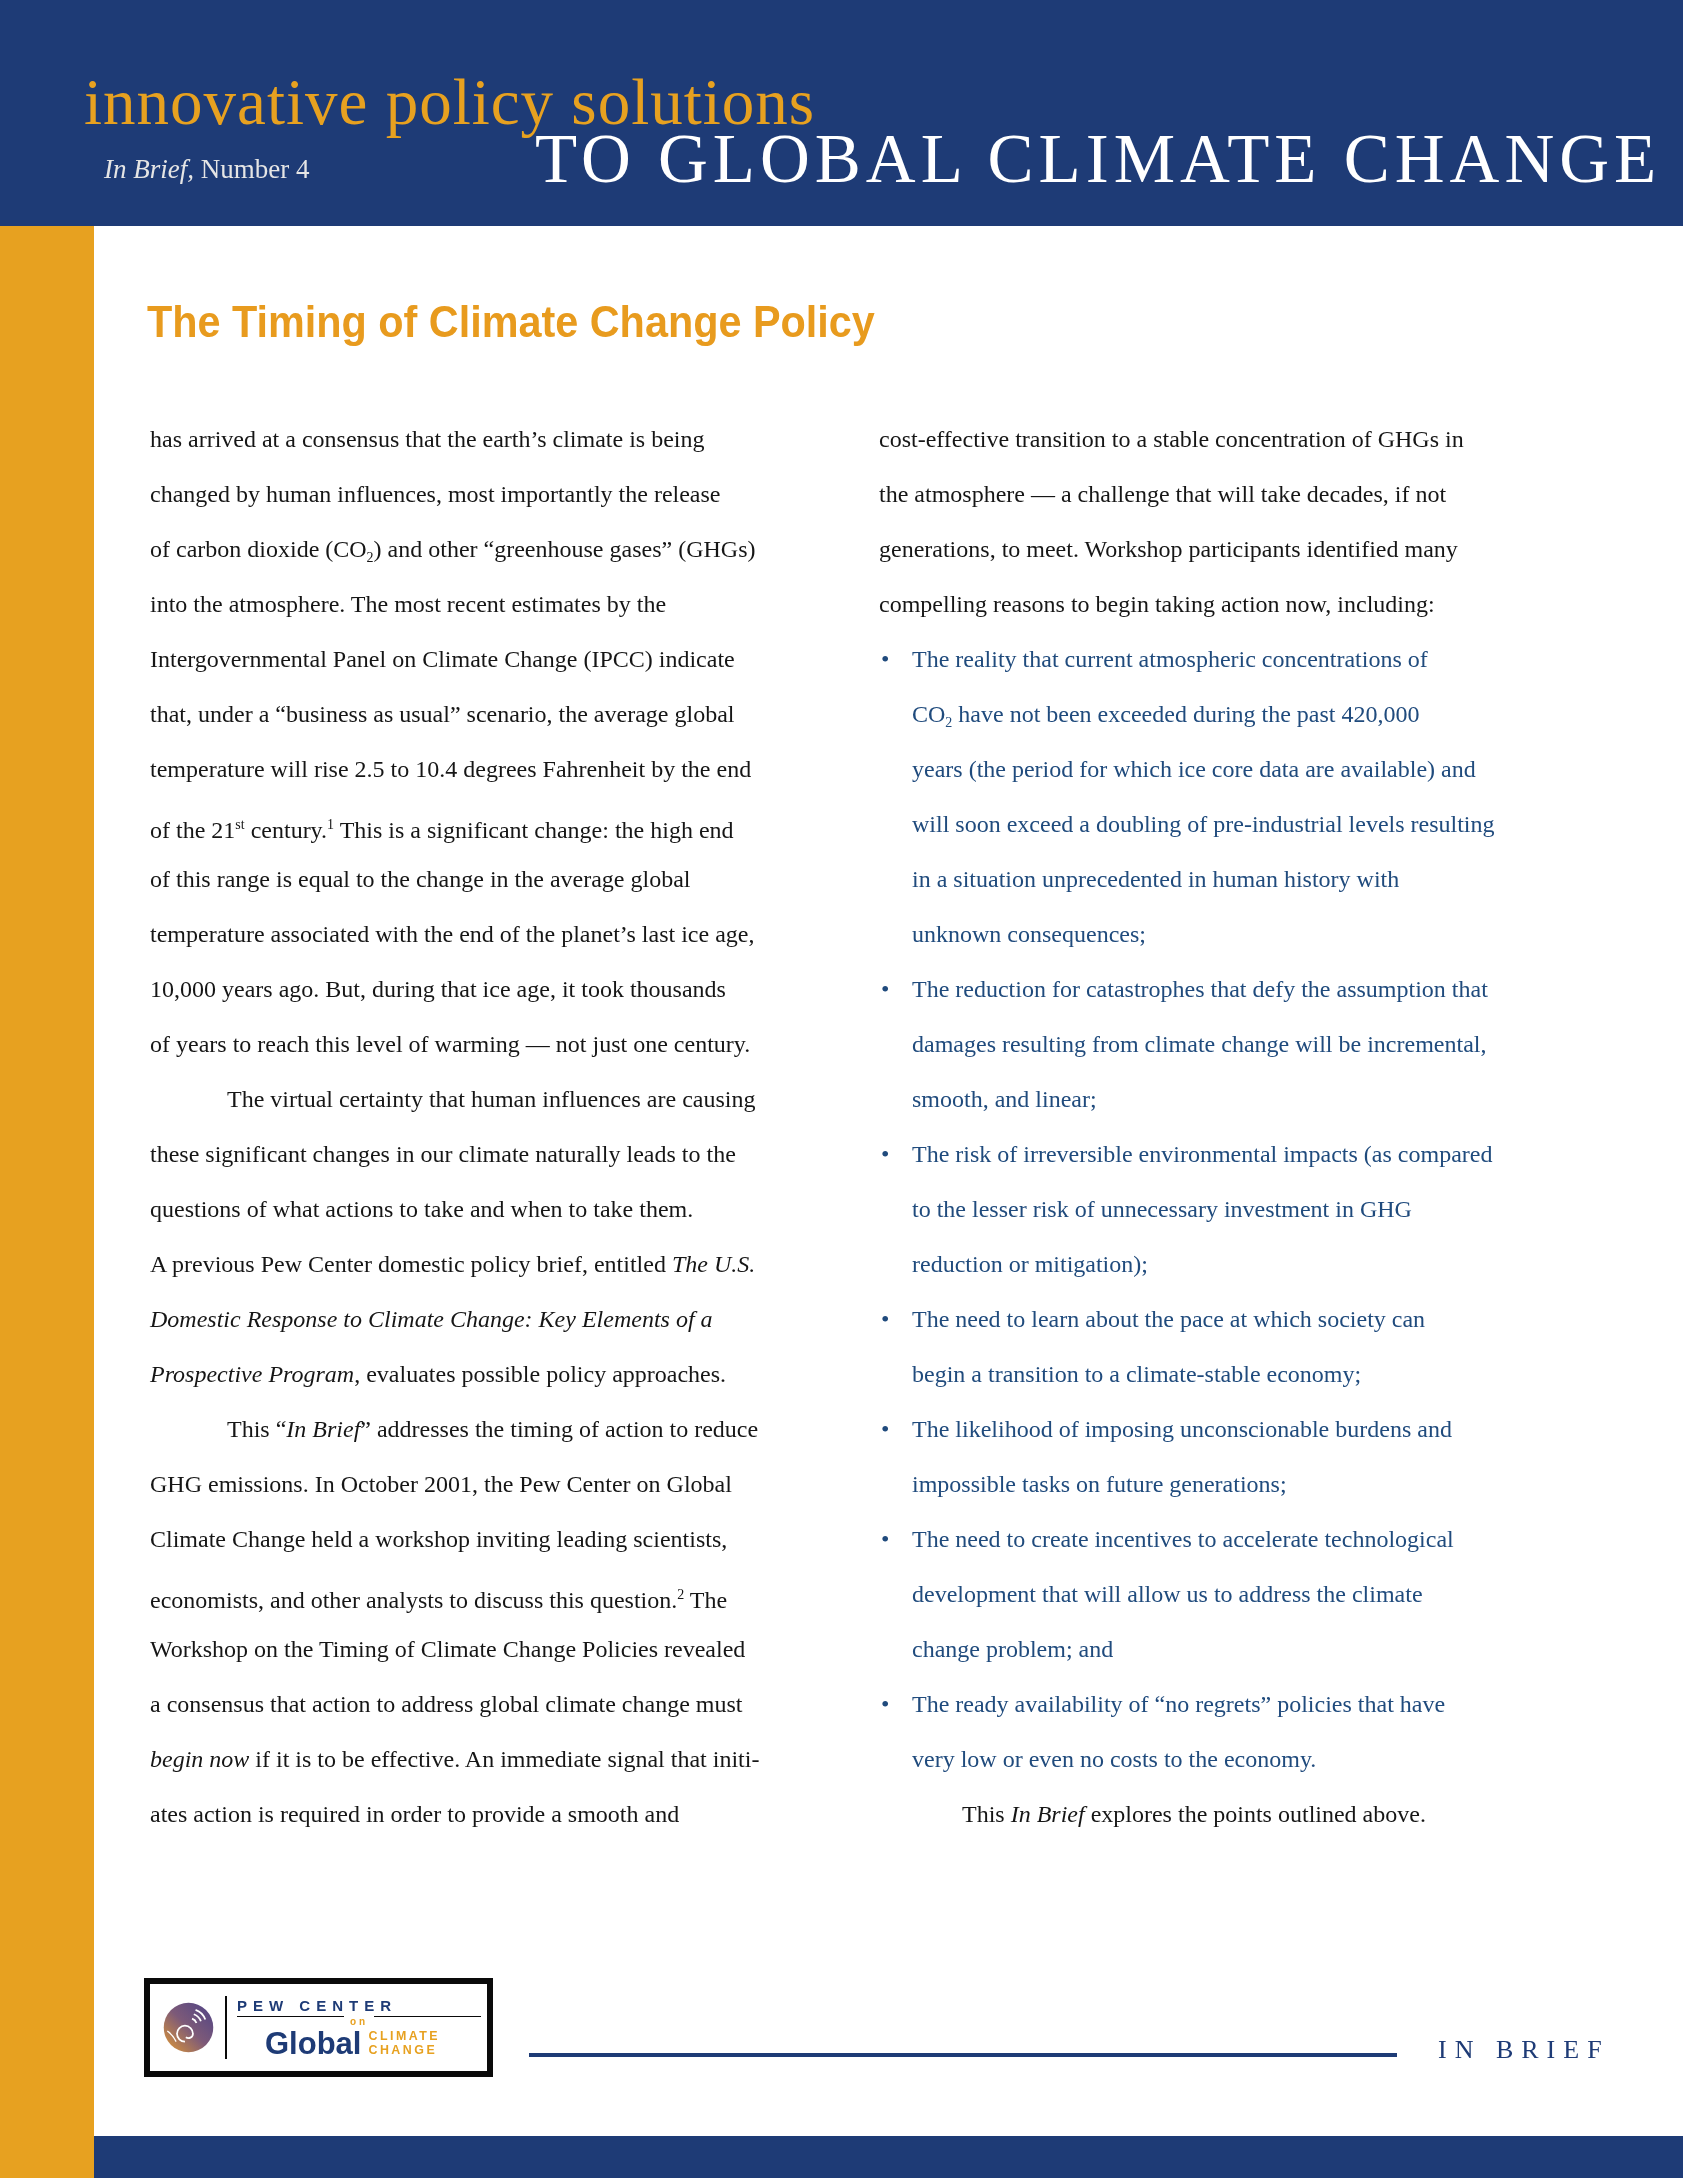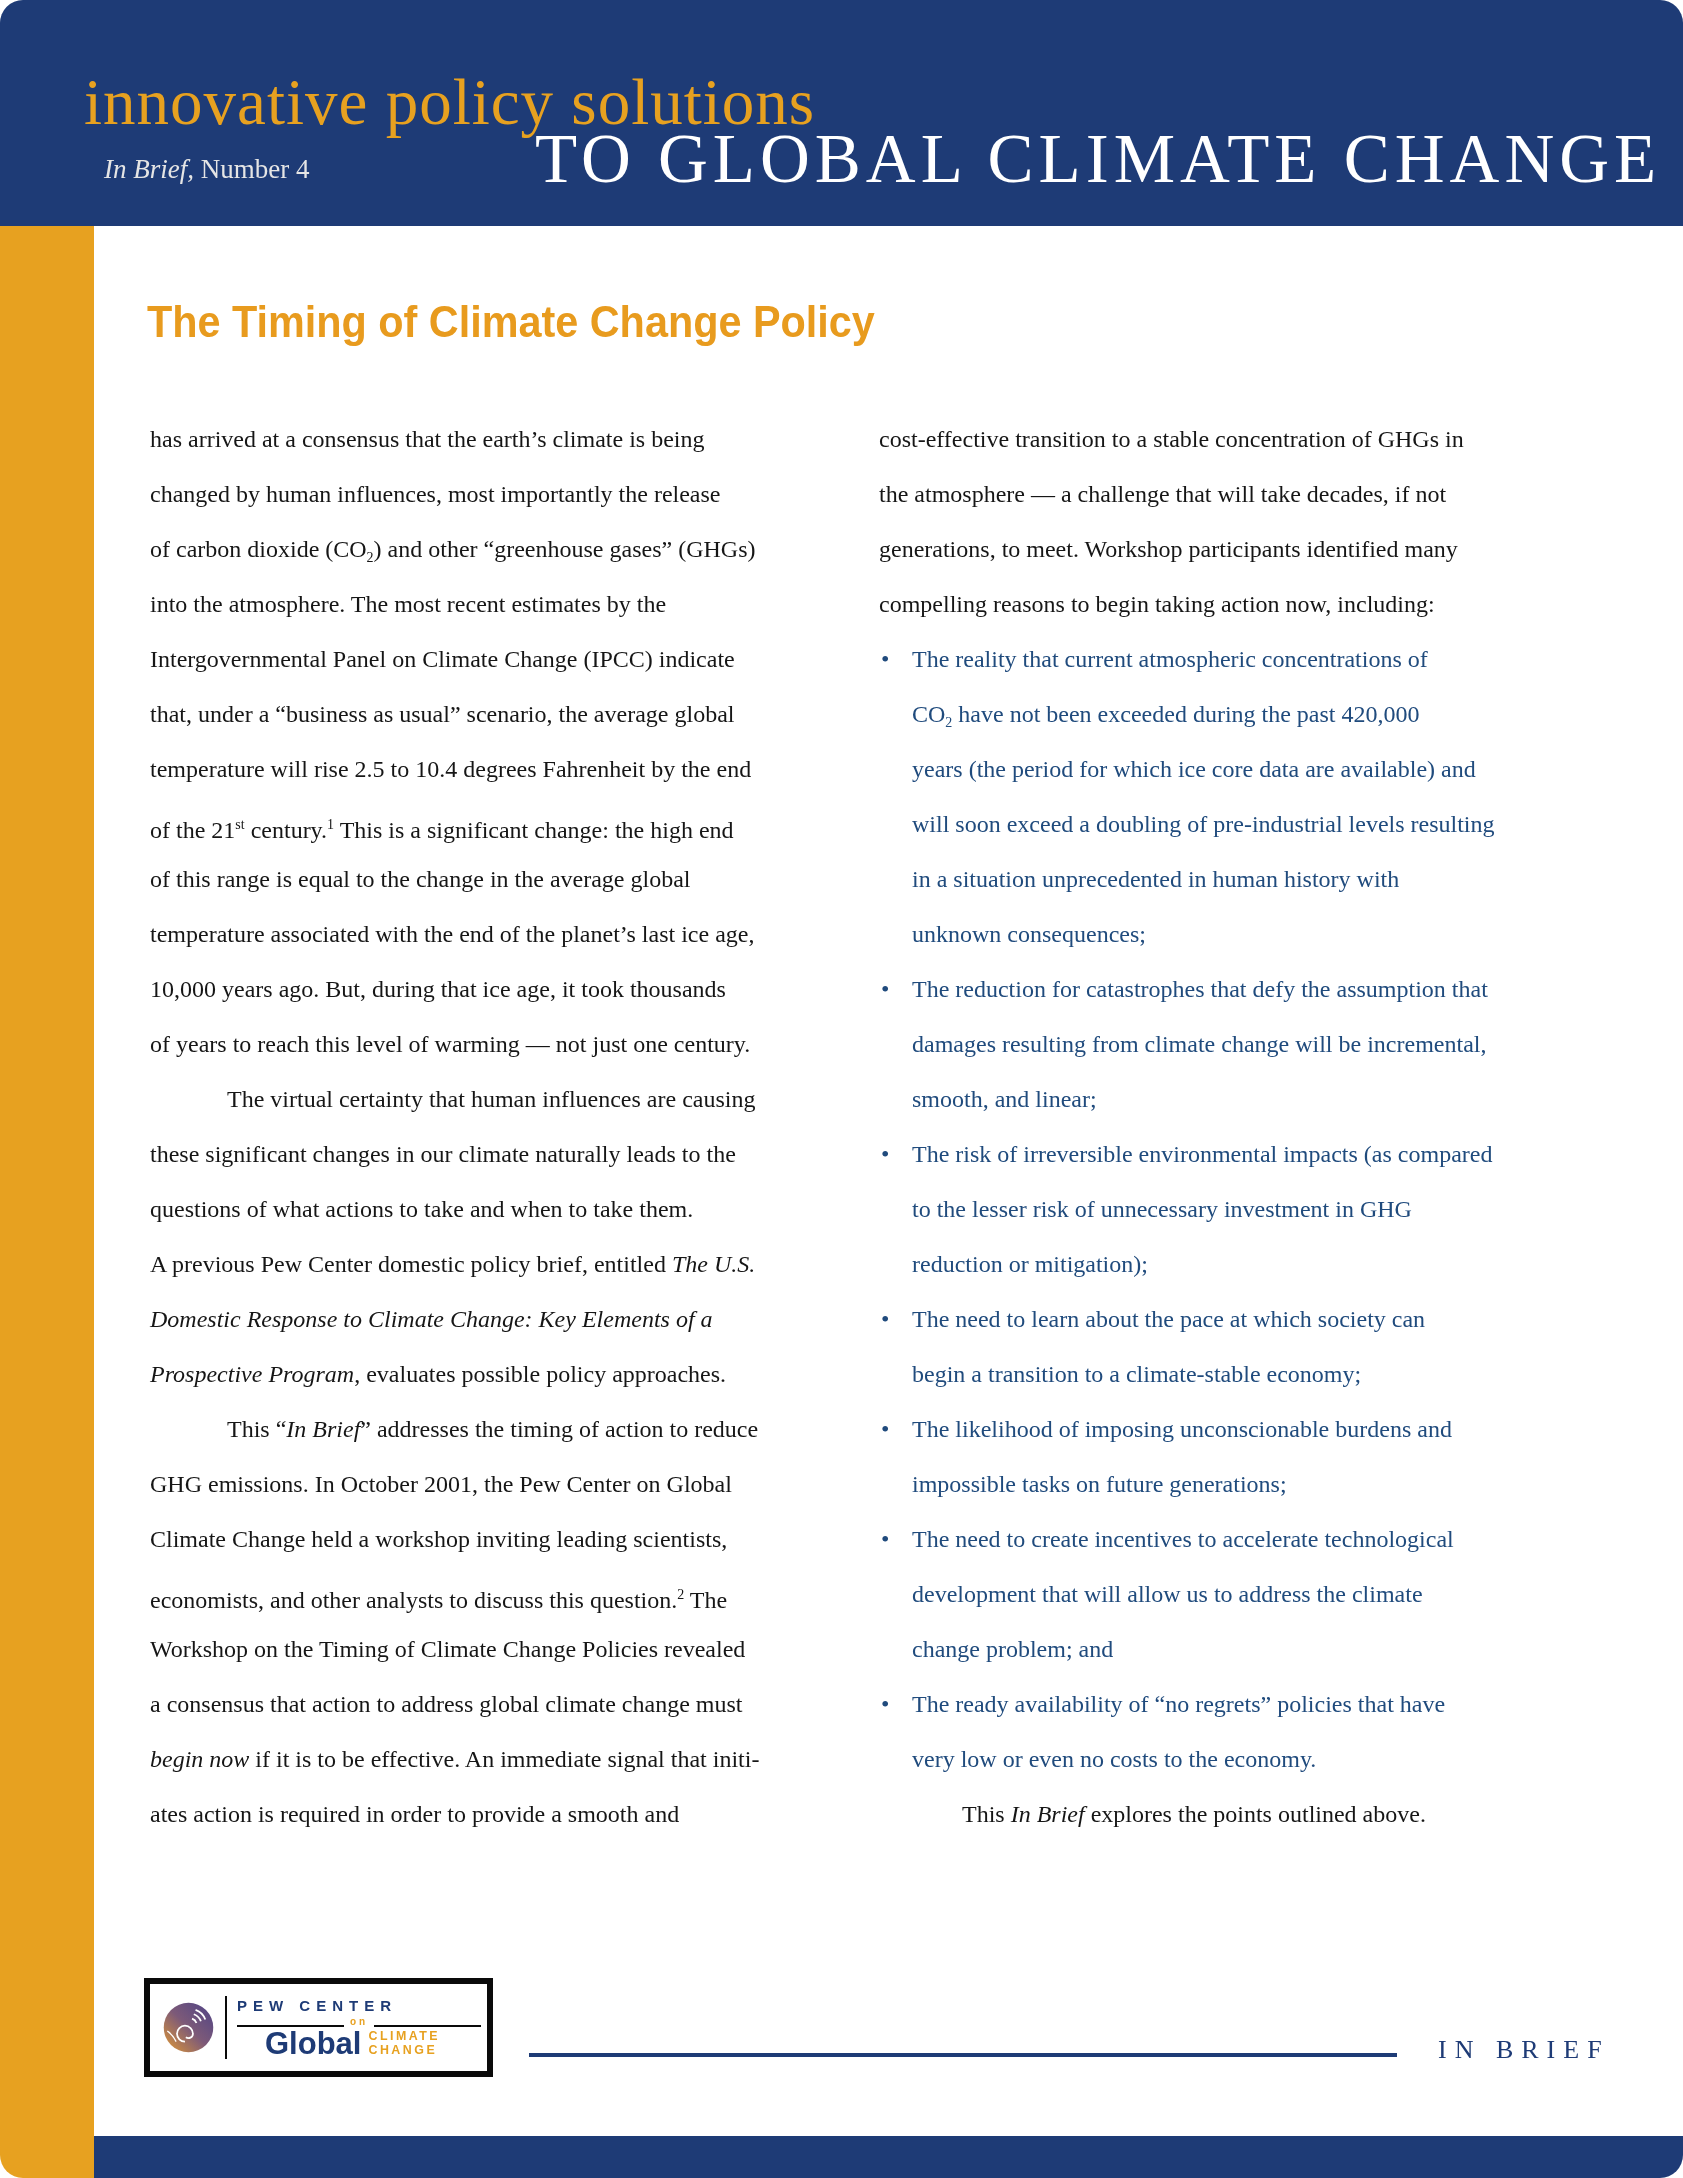--- a/index.html
+++ b/index.html
@@ -1,17 +1,17 @@
 <!DOCTYPE html>
 <html><head>
 <meta charset="utf-8">
 <style>
   html,body{margin:0;padding:0;background:#ffffff;}
   .page{position:relative;width:1683px;height:2178px;background:#ffffff;overflow:hidden;
-        font-family:"Liberation Serif",serif;border-radius:23px;}
+        font-family:"Liberation Serif",serif;}
   
   .header{position:absolute;left:0;top:0;width:1683px;height:226px;background:#1e3b76;}
   .brand1{position:absolute;left:84px;top:65px;font-size:65px;color:#e7a120;
           letter-spacing:1px;white-space:nowrap;}
   .brand2{position:absolute;left:535px;top:125px;font-size:69px;color:#ffffff;
           letter-spacing:5px;white-space:nowrap;line-height:1;text-align:right;}
   .issue{position:absolute;left:104px;top:154px;font-size:27px;color:#e5e5e5;white-space:nowrap;}
   .issue .it{font-style:italic;}
   
   .leftbar{position:absolute;left:0;top:226px;width:94px;height:1952px;background:#e7a120;}
@@ -32,21 +32,21 @@
   .s-i{font-style:italic;}
   .s-sup{font-size:14px;vertical-align:9px;}
   .s-sub{font-size:14px;vertical-align:-5px;}
   
   .logo-box{position:absolute;left:144px;top:1978px;width:349px;height:99px;background:#ffffff;
             border:6px solid #0a0a0a;box-sizing:border-box;display:flex;align-items:center;}
   .globe{width:53px;height:53px;margin-left:12px;flex:0 0 auto;}
   .logo-divider{width:2px;height:63px;background:#0a0a0a;margin:0 10px 0 10px;flex:0 0 auto;}
   .logo-text{font-family:"Liberation Sans",sans-serif;flex:1 1 auto;padding-right:6px;}
   .logo-row1{font-size:15px;font-weight:bold;letter-spacing:6px;color:#1e3b76;white-space:nowrap;}
-  .logo-row2{display:flex;align-items:flex-end;margin:2px 0 1px 0;}
+  .logo-row2{display:flex;align-items:flex-start;margin:2px 0 1px 0;}
   .logo-row2 .rule{flex:1 1 auto;height:1.5px;background:#0a0a0a;}
   .logo-on{font-size:10px;font-weight:bold;color:#e7a120;letter-spacing:3px;padding:0 6px;}
   .logo-row3{display:flex;align-items:center;white-space:nowrap;margin-left:28px;}
   .logo-global{font-size:31px;font-weight:bold;color:#1e3b76;letter-spacing:0px;line-height:1;}
   .logo-cc{margin-left:7px;line-height:1;}
   .logo-cc div{font-size:12.4px;font-weight:bold;color:#e7a120;letter-spacing:2.5px;line-height:1.15;}
   .footer-rule{position:absolute;left:529px;top:2053px;width:868px;height:3.5px;background:#1e3b76;}
   .in-brief{position:absolute;left:1438px;top:2035px;font-size:26px;letter-spacing:8px;
             color:#1e3b76;white-space:nowrap;}
   .bottombar{position:absolute;left:94px;top:2136px;width:1589px;height:42px;background:#1e3b76;}

